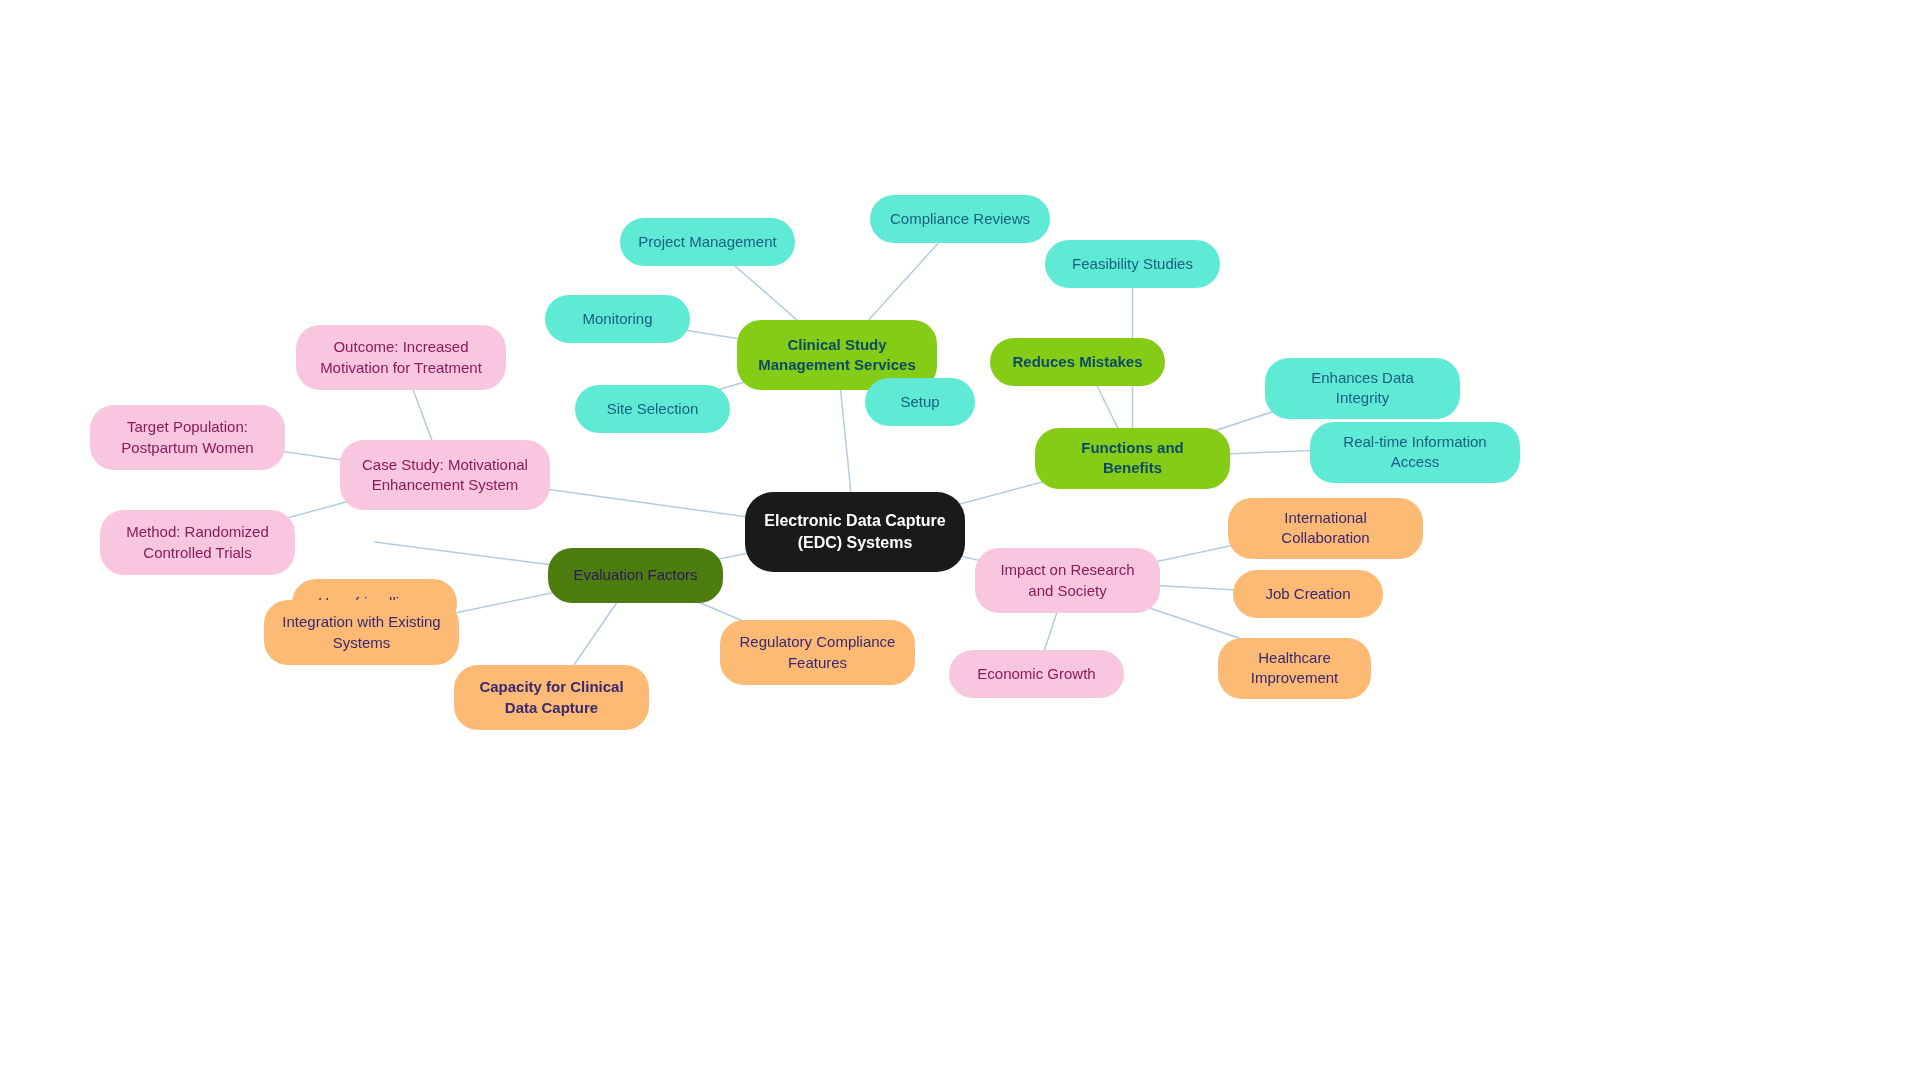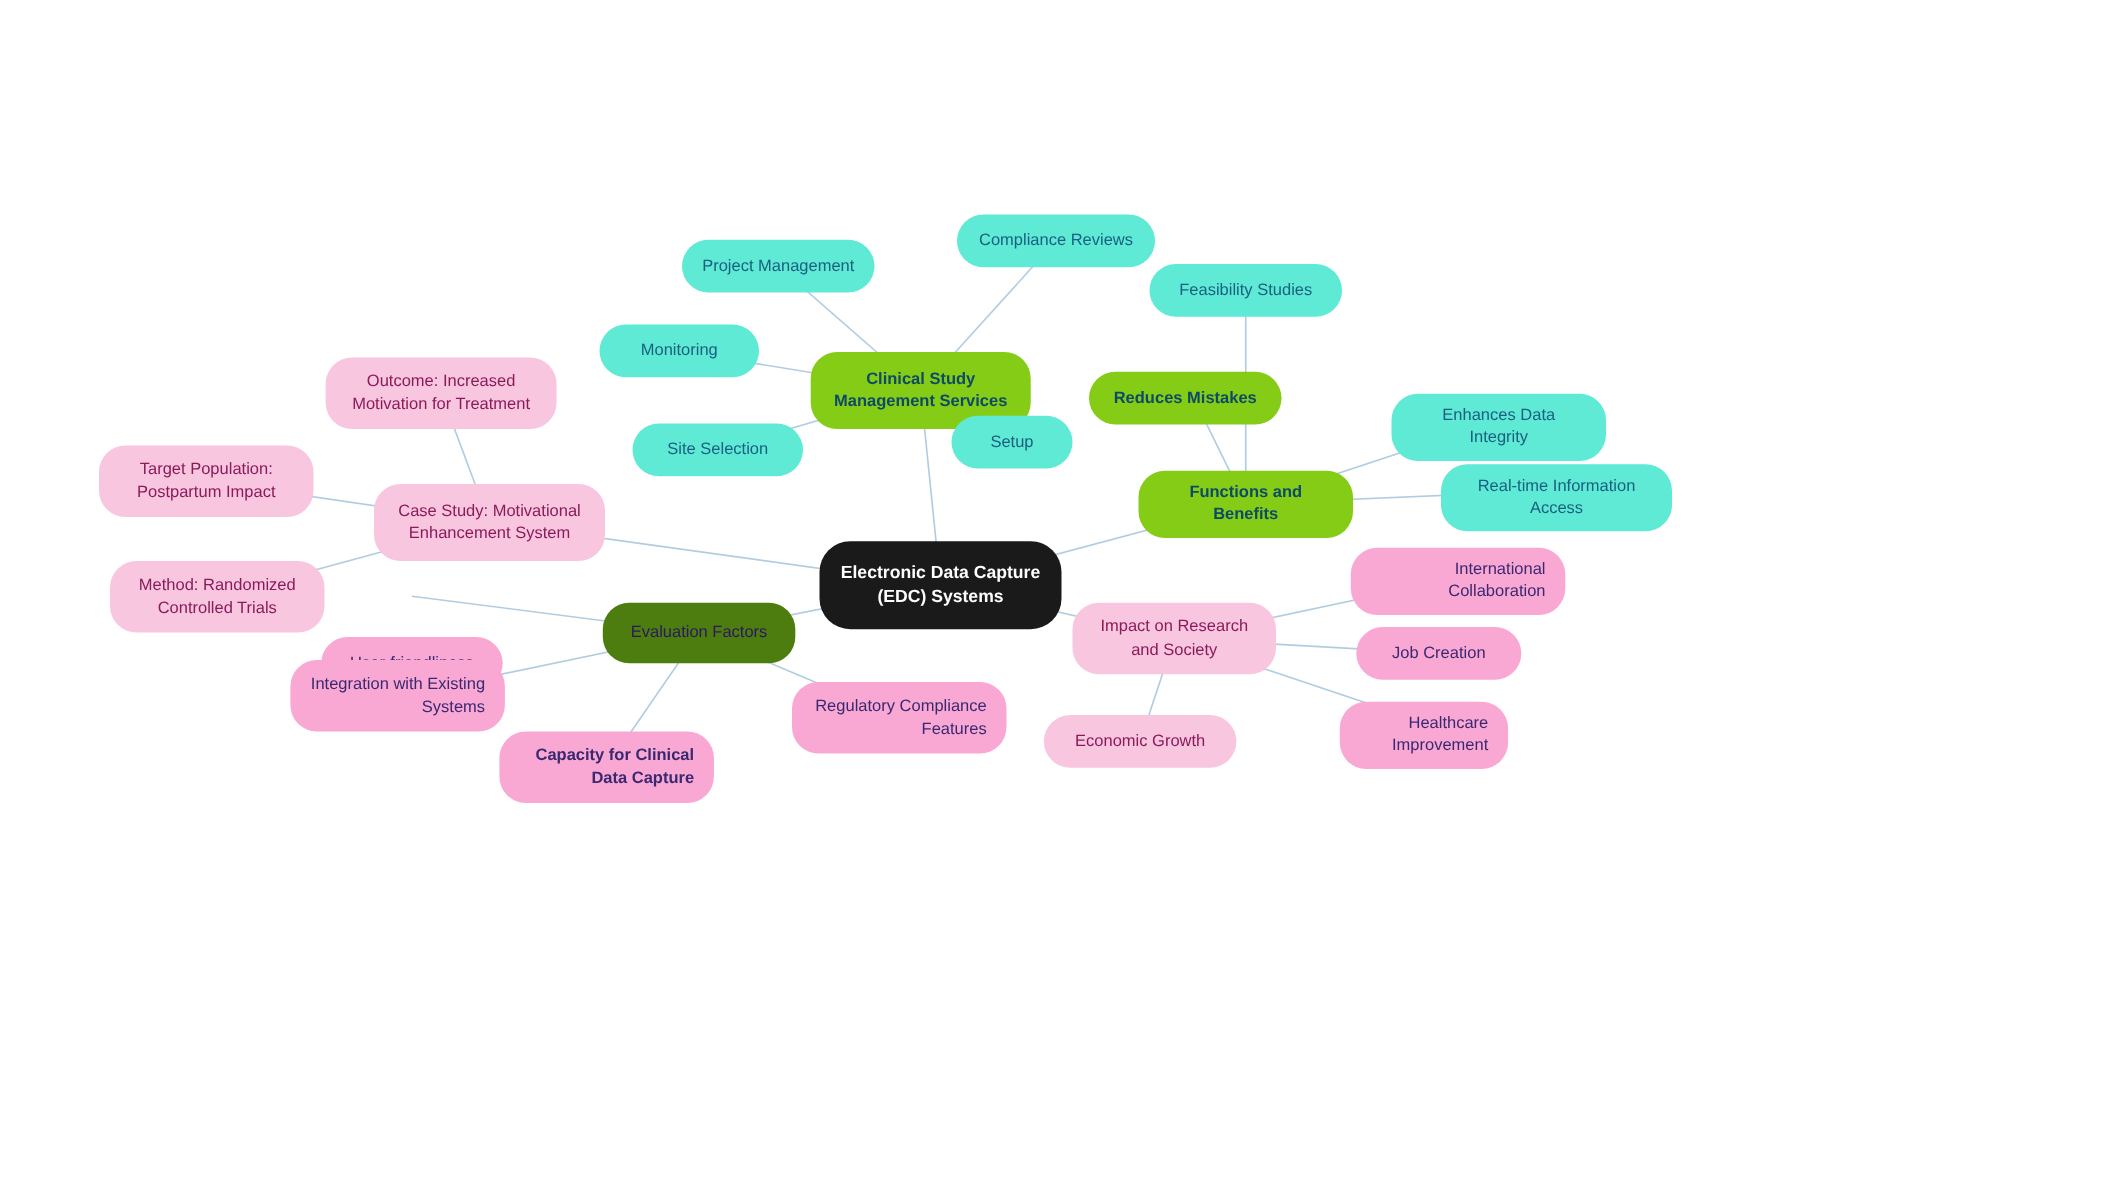--- a/index.html
+++ b/index.html
@@ -49,24 +49,23 @@
       background: #84cc16;
       color: #0d4a66;
       font-weight: 700;
     }
     .node-pink {
       background: #f9c6e0;
       color: #8b1a5a;
       border: none;
     }
     .node-purple {
-      background: #f9a8d4;
+      background: #fdba74;
       color: #3a2870;
       border: none;
-      text-align: right;
     }
     .node-purple-dark {
       background: #4d7c0f;
       color: #2a1860;
       font-weight: 500;
     }
   </style>
 </head>
 <body>
 
@@ -105,21 +104,21 @@
 <div class="node node-blue" style="left: 545px; top: 295px; width: 145px; min-height: 48px;">Monitoring</div>
 <div class="node node-blue" style="left: 575px; top: 385px; width: 155px; min-height: 48px;">Site Selection</div>
 <div class="node node-blue" style="left: 865px; top: 378px; width: 110px; min-height: 48px;">Setup</div>
 <div class="node node-blue-dark" style="left: 1035px; top: 428px; width: 195px; min-height: 60px;">Functions and Benefits</div>
 <div class="node node-blue-dark" style="left: 990px; top: 338px; width: 175px; min-height: 48px;">Reduces Mistakes</div>
 <div class="node node-blue" style="left: 1045px; top: 240px; width: 175px; min-height: 48px;">Feasibility Studies</div>
 <div class="node node-blue" style="left: 1265px; top: 358px; width: 195px; min-height: 48px;">Enhances Data Integrity</div>
 <div class="node node-blue" style="left: 1310px; top: 422px; width: 210px; min-height: 48px;">Real-time Information Access</div>
 <div class="node node-pink" style="left: 340px; top: 440px; width: 210px; min-height: 70px;">Case Study: Motivational Enhancement System</div>
 <div class="node node-pink" style="left: 296px; top: 325px; width: 210px; min-height: 65px;">Outcome: Increased Motivation for Treatment</div>
-<div class="node node-pink" style="left: 90px; top: 405px; width: 195px; min-height: 65px;">Target Population: Postpartum Impact</div>
+<div class="node node-pink" style="left: 90px; top: 405px; width: 195px; min-height: 65px;">Target Population: Postpartum Women</div>
 <div class="node node-pink" style="left: 100px; top: 510px; width: 195px; min-height: 65px;">Method: Randomized Controlled Trials</div>
 <div class="node node-purple-dark" style="left: 548px; top: 548px; width: 175px; min-height: 55px;">Evaluation Factors</div>
 <div class="node node-purple" style="left: 292px; top: 547px; width: 165px; min-height: 48px; margin-top: 32px;">User-friendliness</div>
 <div class="node node-purple" style="left: 264px; top: 600px; width: 195px; min-height: 65px;">Integration with Existing Systems</div>
 <div class="node node-purple" style="left: 454px; top: 665px; width: 195px; min-height: 65px; font-weight: bold;">Capacity for Clinical Data Capture</div>
 <div class="node node-purple" style="left: 720px; top: 620px; width: 195px; min-height: 65px;">Regulatory Compliance Features</div>
 <div class="node node-pink" style="left: 975px; top: 548px; width: 185px; min-height: 65px;">Impact on Research and Society</div>
 <div class="node node-purple" style="left: 1228px; top: 498px; width: 195px; min-height: 55px;">International Collaboration</div>
 <div class="node node-purple" style="left: 1233px; top: 570px; width: 150px; min-height: 48px;">Job Creation</div>
 <div class="node node-purple" style="left: 1218px; top: 638px; width: 153px; min-height: 48px;">Healthcare Improvement</div>

